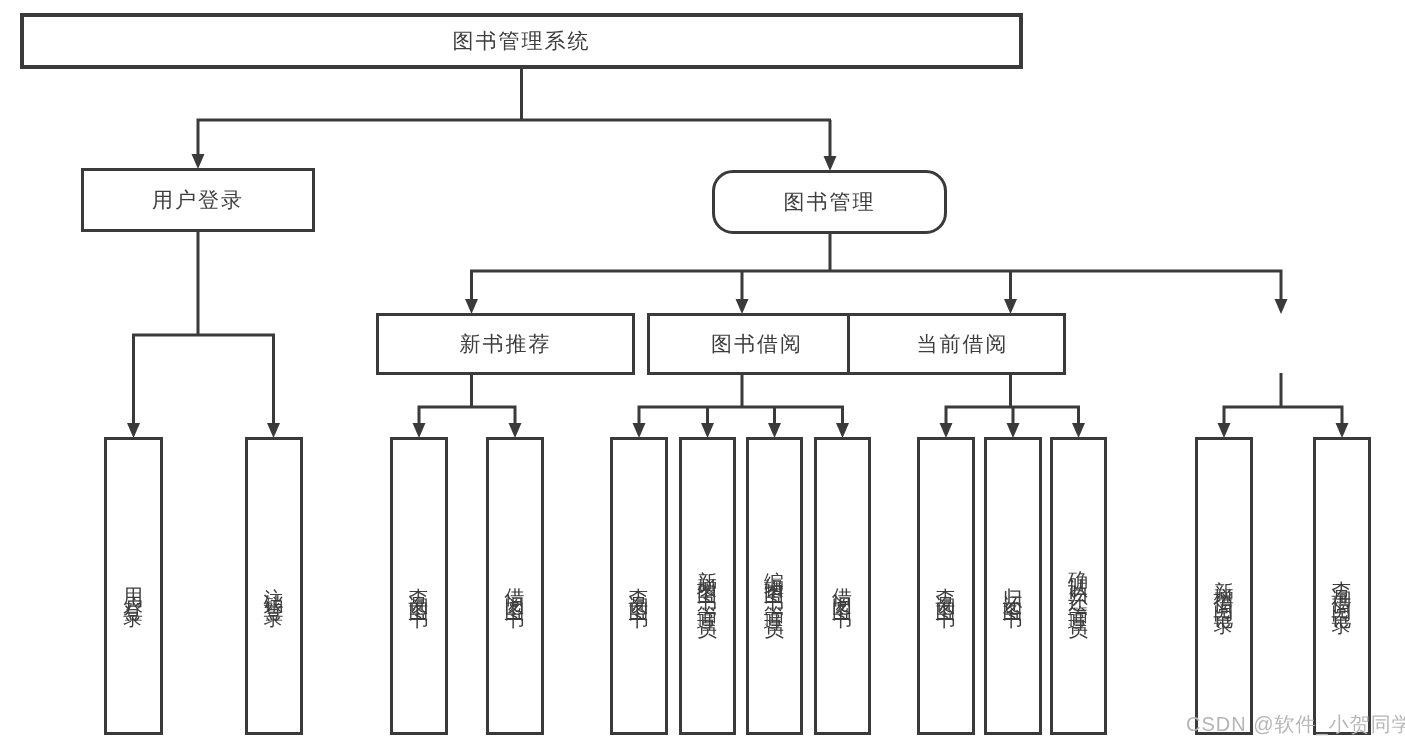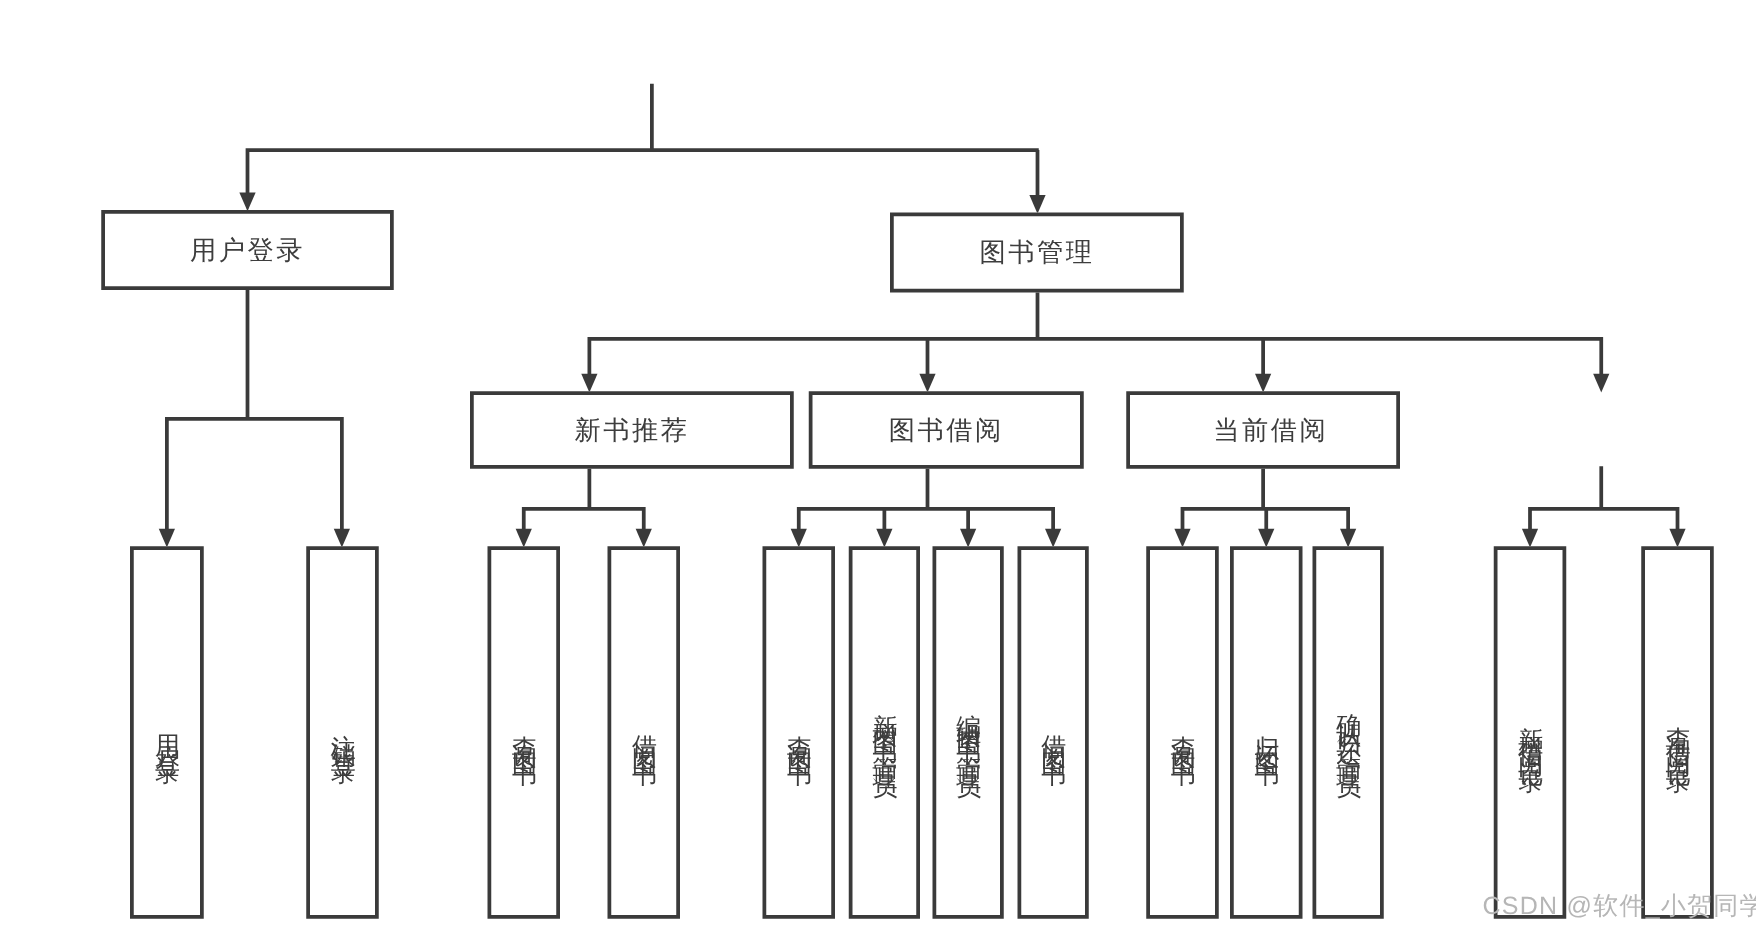--- a/index.html
+++ b/index.html
@@ -104,27 +104,28 @@
       <polygon points="768,423 781,423 774.5,438"></polygon>
       <polygon points="836,423 849,423 842.5,438"></polygon>
       <polygon points="939.5,423 952.5,423 946,438"></polygon>
       <polygon points="1006.5,423 1019.5,423 1013,438"></polygon>
       <polygon points="1072,423 1085,423 1078.5,438"></polygon>
       <polygon points="1217.5,423 1230.5,423 1224,438"></polygon>
       <polygon points="1335.5,423 1348.5,423 1342,438"></polygon>
     </g>
   </svg>
 
+  <div class="node root h" style="left:20px; top:13px; width:1003px; height:56px;">图书管理系统</div>
 
   <div class="node h" style="left:81px; top:168px; width:234px; height:64px;">用户登录</div>
-  <div class="node h" style="left:712px; top:170px; width:235px; height:64px;">图书管理</div>
+  <div class="node h" style="left:712px; top:170px; width:235px; height:64px;border-radius:21px;">图书管理</div>
 
   <div class="node h" style="left:376px; top:313px; width:259px; height:62px;">新书推荐</div>
   <div class="node h" style="left:632px; top:313px; width:220px; height:62px;margin-left:15px;">图书借阅</div>
-  <div class="node h" style="left:901px; top:313px; width:219px; height:62px;padding-left:12px;">当前借阅</div>
+  <div class="node h" style="left:847px; top:313px; width:219px; height:62px;padding-left:12px;">当前借阅</div>
 
   <div class="node v" style="left:104px; top:437px; width:59px; height:298px;">用户登录</div>
   <div class="node v" style="left:245px; top:437px; width:58px; height:298px;">注销登录</div>
 
   <div class="node v" style="left:390px; top:437px; width:58px; height:298px;">查询图书</div>
   <div class="node v" style="left:486px; top:437px; width:58px; height:298px;">借阅图书</div>
 
   <div class="node v" style="left:610px; top:437px; width:58px; height:298px;">查询图书</div>
   <div class="node v" style="left:679px; top:437px; width:57px; height:298px;">新增图书（管理员）</div>
   <div class="node v" style="left:746px; top:437px; width:57px; height:298px;">编辑图书（管理员）</div>

